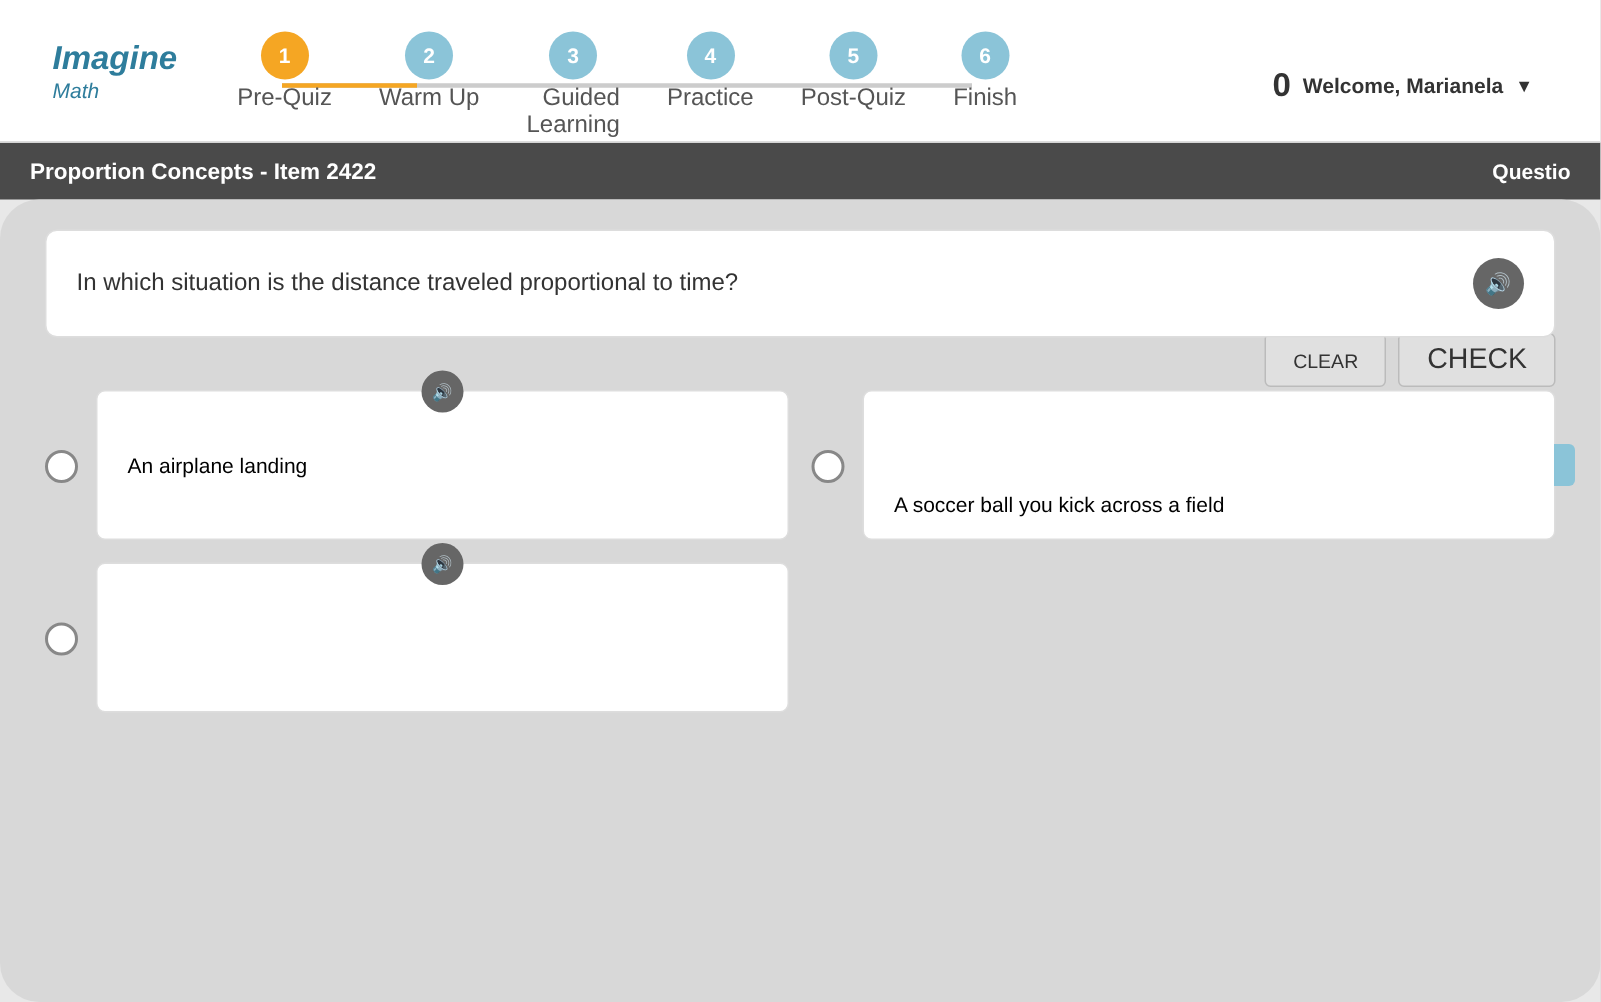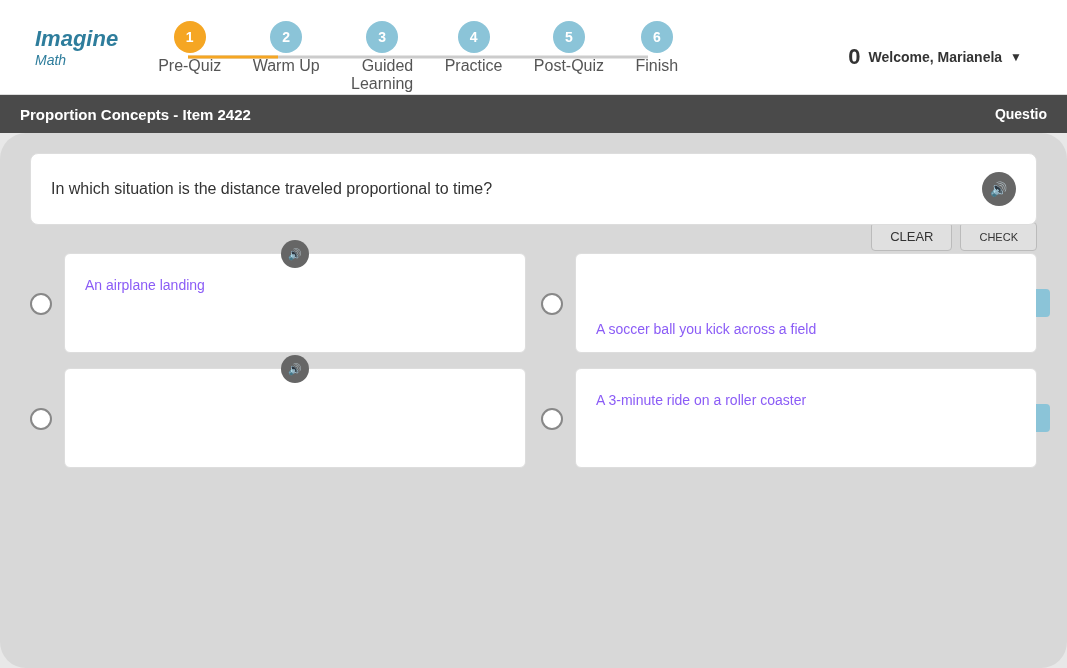--- a/index.html
+++ b/index.html
@@ -226,21 +226,21 @@
       font-size: 13px;
       cursor: pointer;
       color: #333;
     }
 
     .btn-check {
       background: #e0e0e0;
       border: 1px solid #bbb;
       padding: 6px 18px;
       border-radius: 4px;
-      font-size: 11px;
+      font-size: 19px;
       cursor: pointer;
       color: #333;
     }
 
     
     .answers-grid {
       display: grid;
       grid-template-columns: 1fr 1fr;
       gap: 15px;
     }
@@ -270,22 +270,22 @@
       flex: 1;
       min-height: 100px;
       border: 1px solid #ddd;
       position: relative;
       display: flex;
       flex-direction: column;
     }
 
     .answer-text {
       font-size: 14px;
-      color: #8b5cf6;
-      margin-top: 8px;
+      color: #000000;
+      margin-top: 26px;
     }
 
     .answer-audio-btn {
       width: 28px;
       height: 28px;
       background: #666;
       border-radius: 50%;
       display: flex;
       align-items: center;
       justify-content: center;
@@ -408,22 +408,15 @@
 
     <div class="answer-item">
       <div class="answer-radio"></div>
       <div class="answer-box">
         <div class="answer-audio-btn">
           <span>🔊</span>
         </div>
       </div>
     </div>
 
-    <div class="answer-item">
-      <div class="answer-radio"></div>
-      <div class="answer-box" style="position:relative;">
-        <span class="answer-text">A 3-minute ride on a roller coaster</span>
-        <div class="right-side-arrow"></div>
-      </div>
-    </div>
 
   </div>
 </div>
 
 </body></html>

